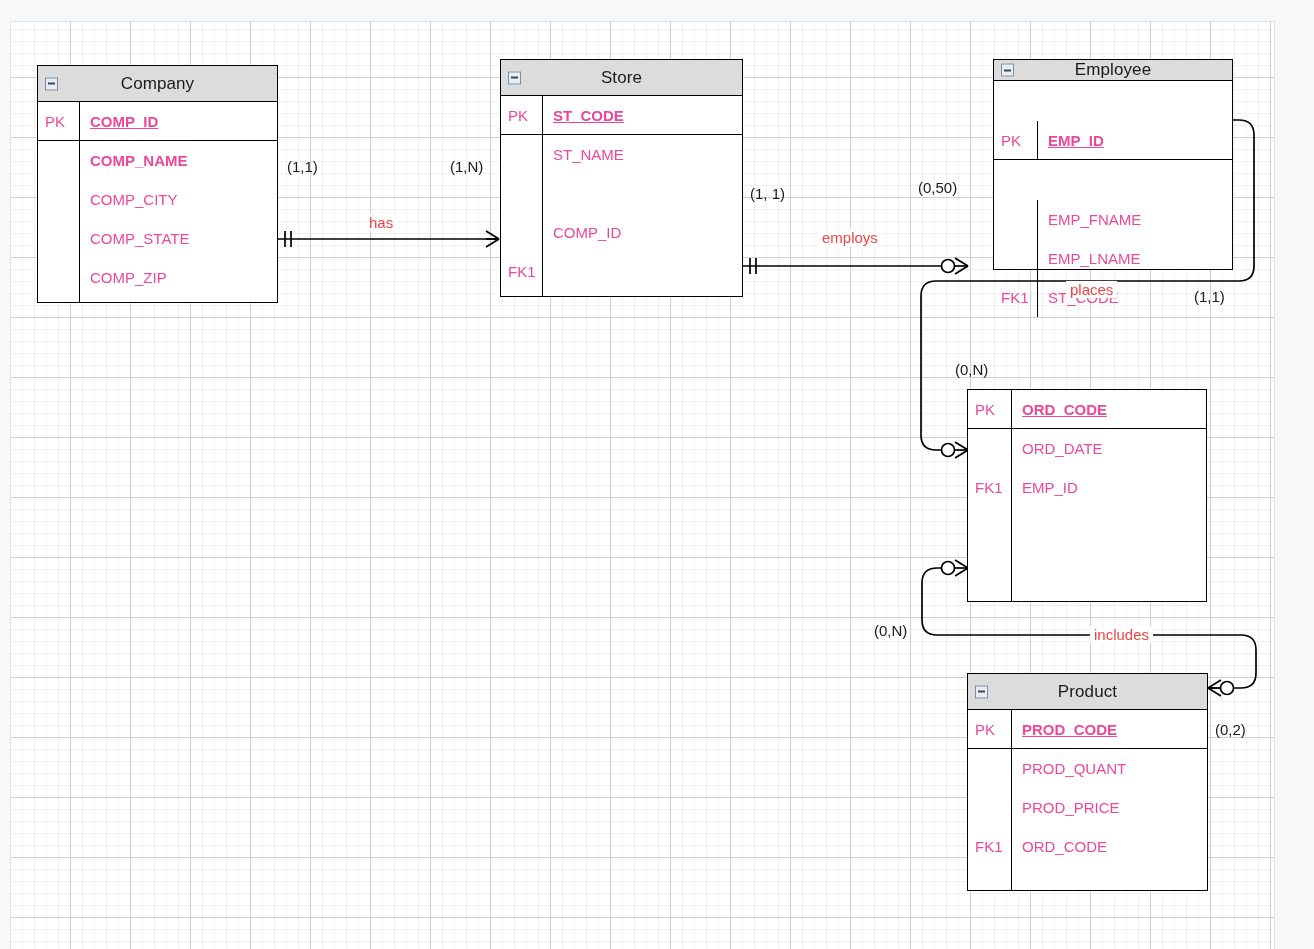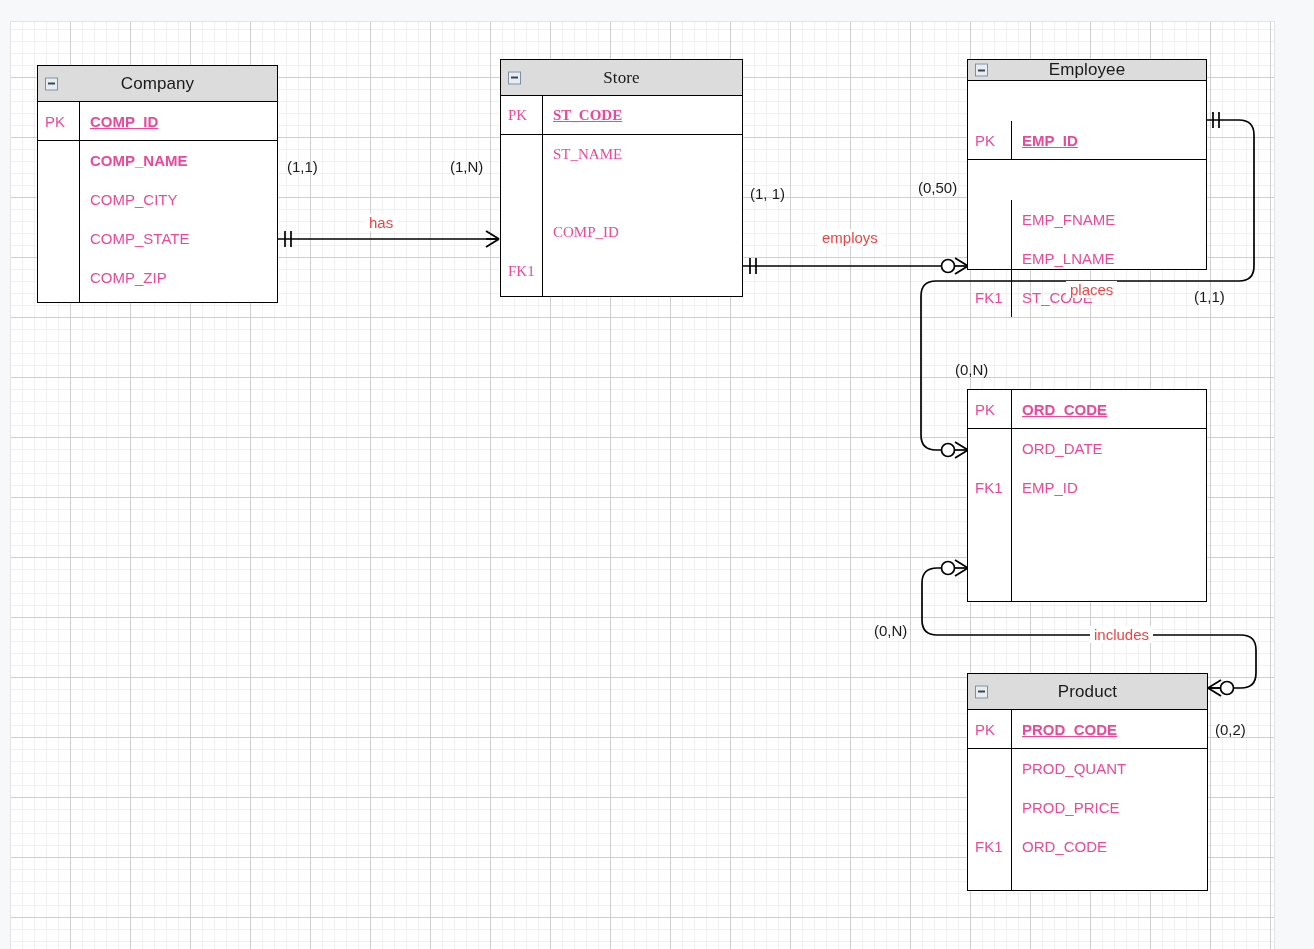--- a/index.html
+++ b/index.html
@@ -253,21 +253,21 @@
       </div>
       <div class="fields">
         <div class="cell" style="height:39px;font-weight:bold;">COMP_NAME</div>
         <div class="cell" style="height:39px;"> COMP_CITY</div>
         <div class="cell" style="height:39px;">COMP_STATE</div>
         <div class="cell" style="height:39px;">COMP_ZIP</div>
       </div>
     </div>
   </div>
 
-  <div class="entity" style="left:500px; top:59px; width:243px; height:238px;font-family:Liberation Serif, serif;">
+  <div class="entity" style="left:500px; top:59px; width:243px; height:238px;">
     <div class="ent-header">
       <span class="collapse-icon"></span>
       <span class="ent-title">Store</span>
     </div>
     <div class="key-row">
       <div class="gutter" style="width:42px;">
         <div class="cell" style="height:38px;">PK</div>
       </div>
       <div class="fields">
         <div class="cell" style="height:38px;">
@@ -283,21 +283,21 @@
         <div class="cell" style="height:39px;">FK1</div>
       </div>
       <div class="fields">
         <div class="cell" style="height:39px;">ST_NAME</div>
         <div class="cell" style="height:39px;"></div>
         <div class="cell" style="height:39px;">COMP_ID</div>
       </div>
     </div>
   </div>
 
-  <div class="entity" style="left:967px; top:59px; width:240px; height:211px;gap:40px;">
+  <div class="entity" style="left:993px; top:59px; width:240px; height:211px;gap:40px;">
     <div class="ent-header">
       <span class="collapse-icon"></span>
       <span class="ent-title">Employee</span>
     </div>
     <div class="key-row">
       <div class="gutter" style="width:44px;">
         <div class="cell" style="height:38px;">PK</div>
       </div>
       <div class="fields">
         <div class="cell" style="height:38px;">

